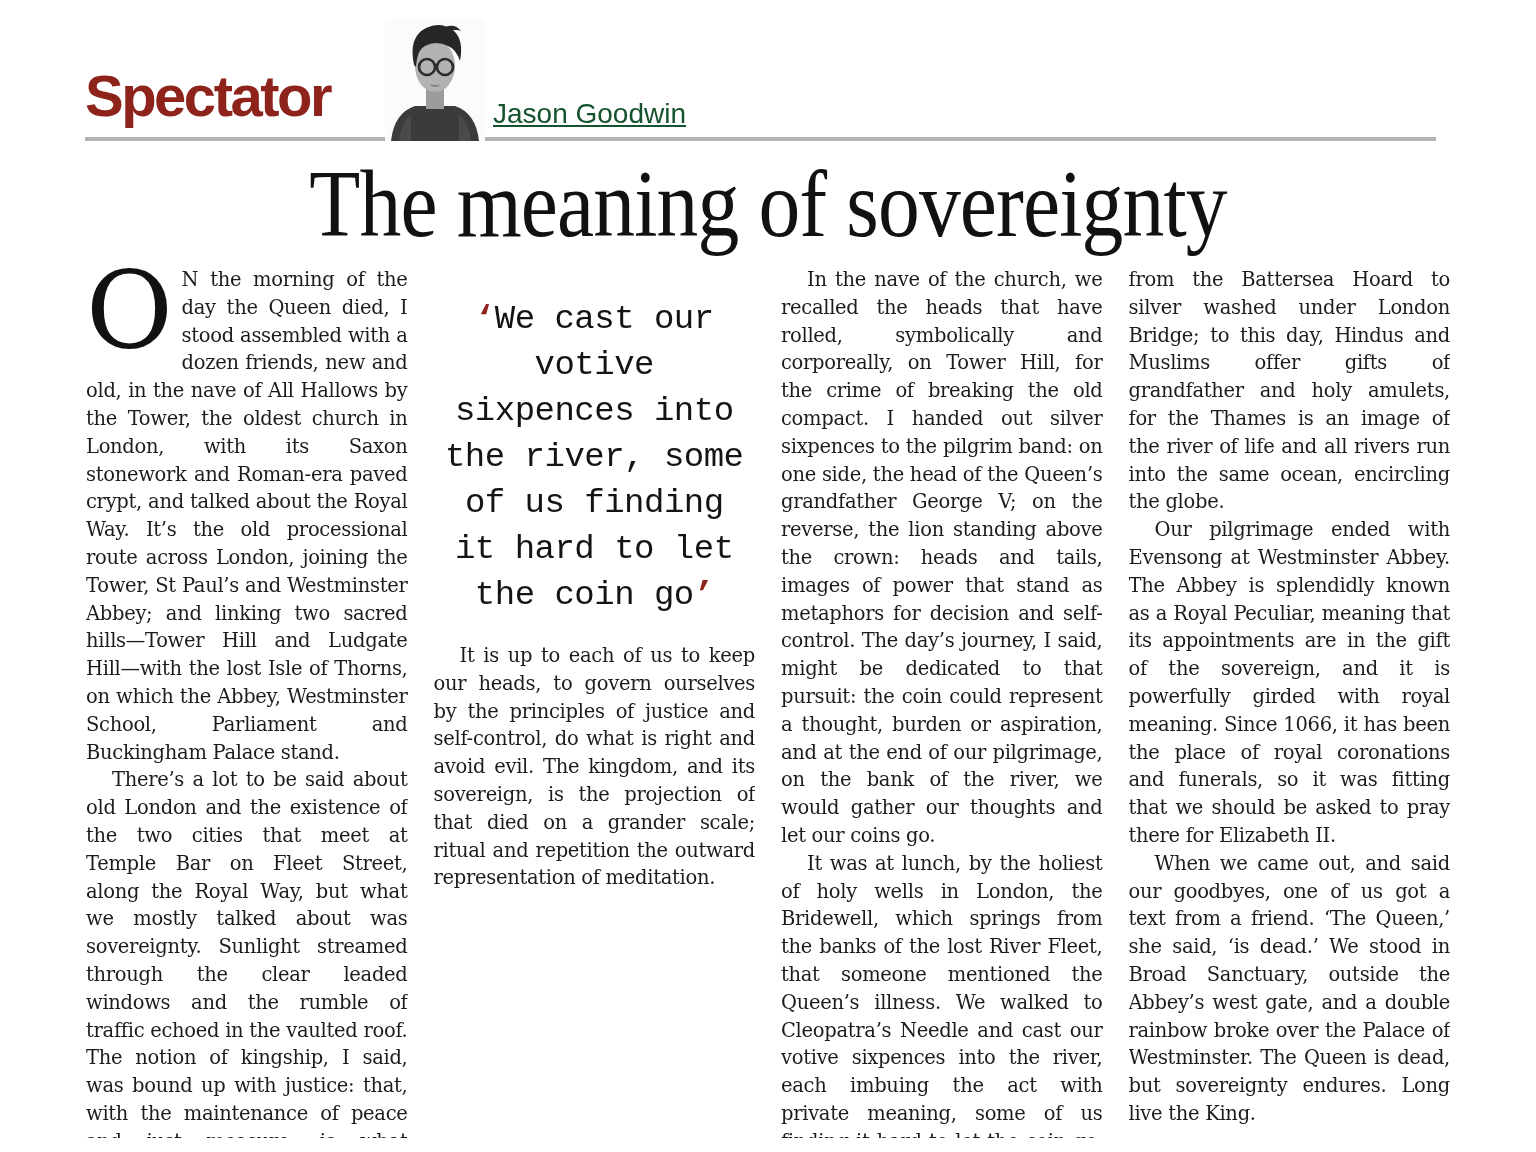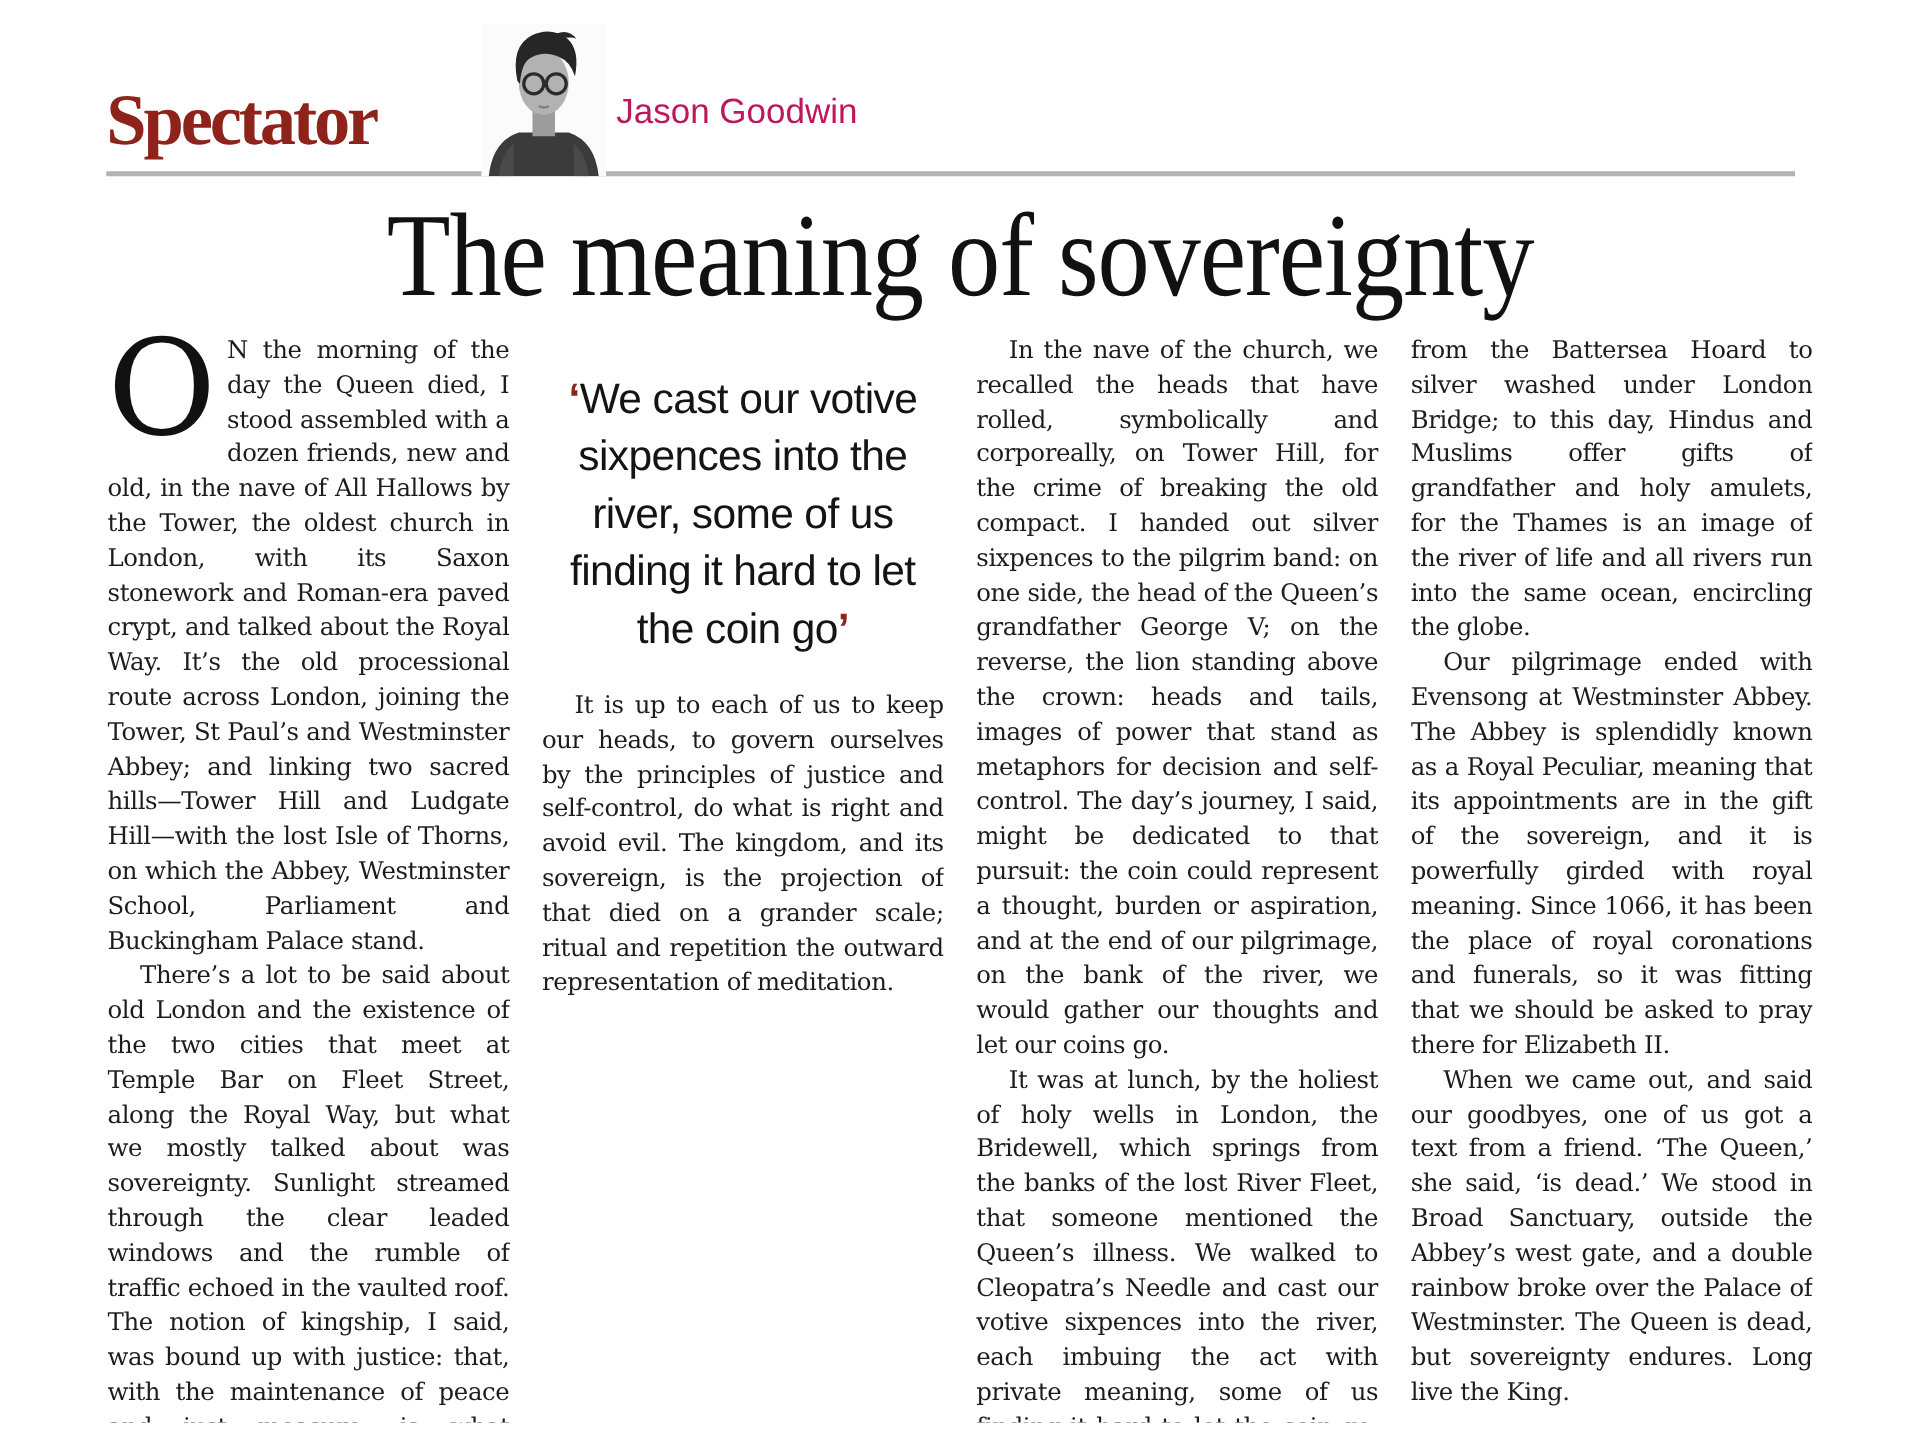--- a/index.html
+++ b/index.html
@@ -1,43 +1,43 @@
 <!DOCTYPE html>
 <html lang="en"><head>
 <meta charset="utf-8">
 <style>
   html,body{margin:0;padding:0;background:#ffffff;}
   body{width:1536px;height:1152px;font-family:"DejaVu Serif",serif;color:#1c1c1c;}
   .page{position:relative;width:1536px;height:1152px;overflow:hidden;background:#fff;}
 
   
   .header{position:relative;height:137px;margin:0 100px 0 85px;border-bottom:4px solid #b3b3b3;}
-  .brand{position:absolute;left:0;bottom:8px;font-family:Liberation Serif, serif;
+  .brand{position:absolute;left:0;bottom:8px;font-family:Liberation Sans, sans-serif;
          font-weight:bold;font-size:58px;letter-spacing:-2.5px;color:#8e231b;}
   .headshot{position:absolute;left:300px;bottom:-4px;width:100px;height:122px;}
   .headshot svg{display:block;width:100%;height:100%;}
-  .author{position:absolute;left:408px;bottom:32px;font-family:"Liberation Sans",sans-serif;
-          font-size:28px;color:#be185d;}
+  .author{position:absolute;left:408px;bottom:7px;font-family:"Liberation Sans",sans-serif;
+          font-size:28px;color:#14532d;text-decoration:underline;}
 
   
   h1.title{margin:16px 0 14px;text-align:center;font-family:"Liberation Serif",serif;
            font-weight:400;font-size:95px;letter-spacing:-1px;color:#111;
            transform:scaleX(0.88);transform-origin:center;white-space:nowrap;line-height:1.0;}
 
   
   .cols{display:grid;grid-template-columns:repeat(4,1fr);column-gap:26px;
         margin:0 86px;height:872px;overflow:hidden;}
   .col{overflow:hidden;}
   .col p{margin:0;font-size:19.5px;line-height:27.8px;text-align:justify;
          letter-spacing:-0.3px;color:#1c1c1c;}
   .col p.indent{text-indent:26px;}
   .dropcap{float:left;font-size:106px;line-height:82px;padding:4px 9px 0 0;color:#111;}
 
   
-  .pullquote{margin:30px 2px 24px;text-align:center;font-family:Liberation Sans, sans-serif;
+  .pullquote{margin:30px 2px 24px;text-align:center;font-family:Liberation Mono, monospace;
              font-size:34px;line-height:46px;color:#141414;letter-spacing:-0.5px;}
   .pq-mark{color:#8e231b;font-weight:bold;}
 </style>
 </head>
 <body>
 
 <div class="page">
 
   <div class="header">
     <div class="brand">Spectator</div>

